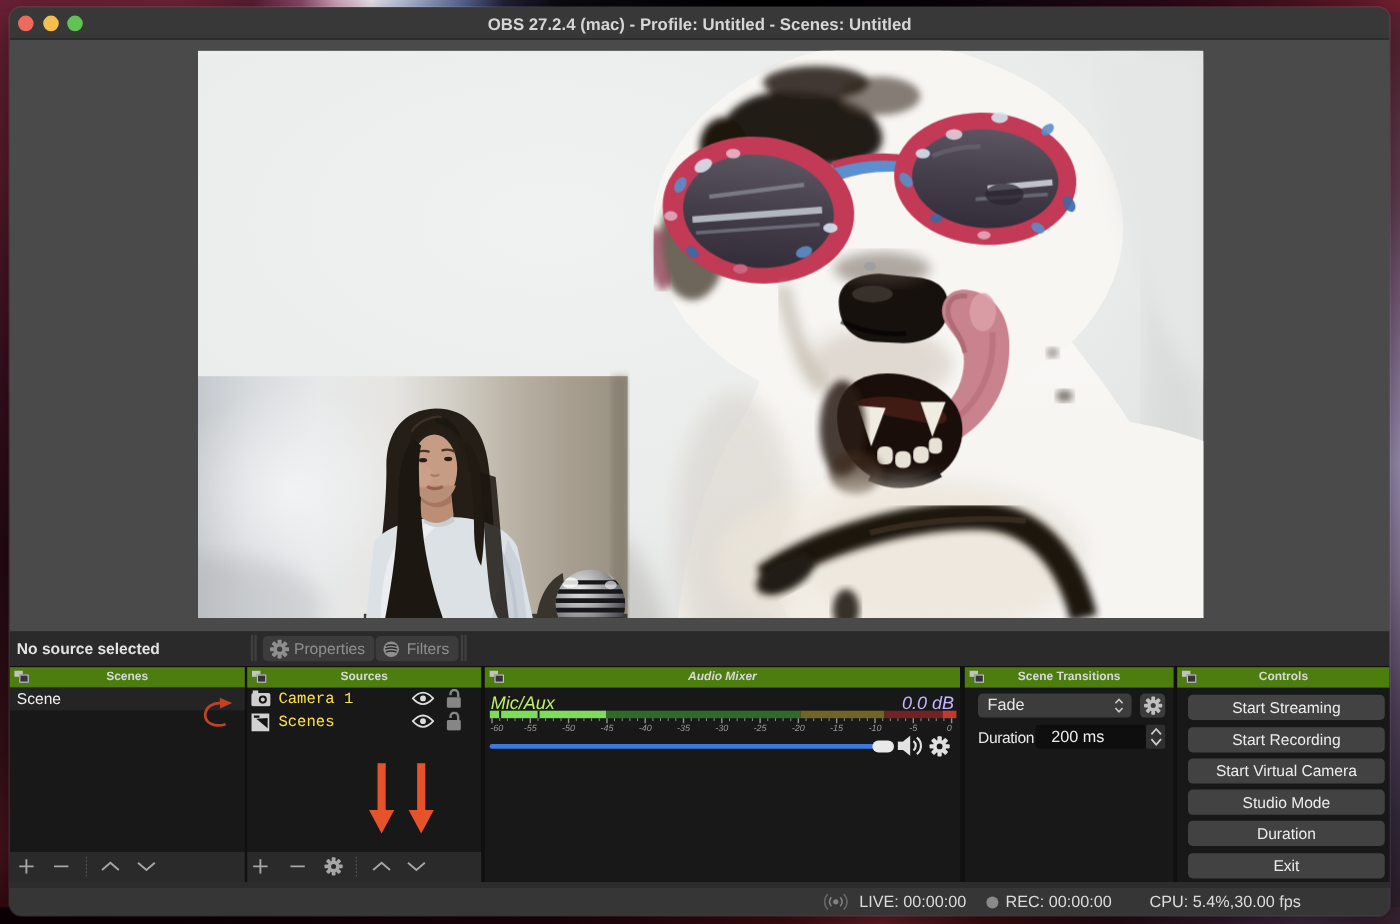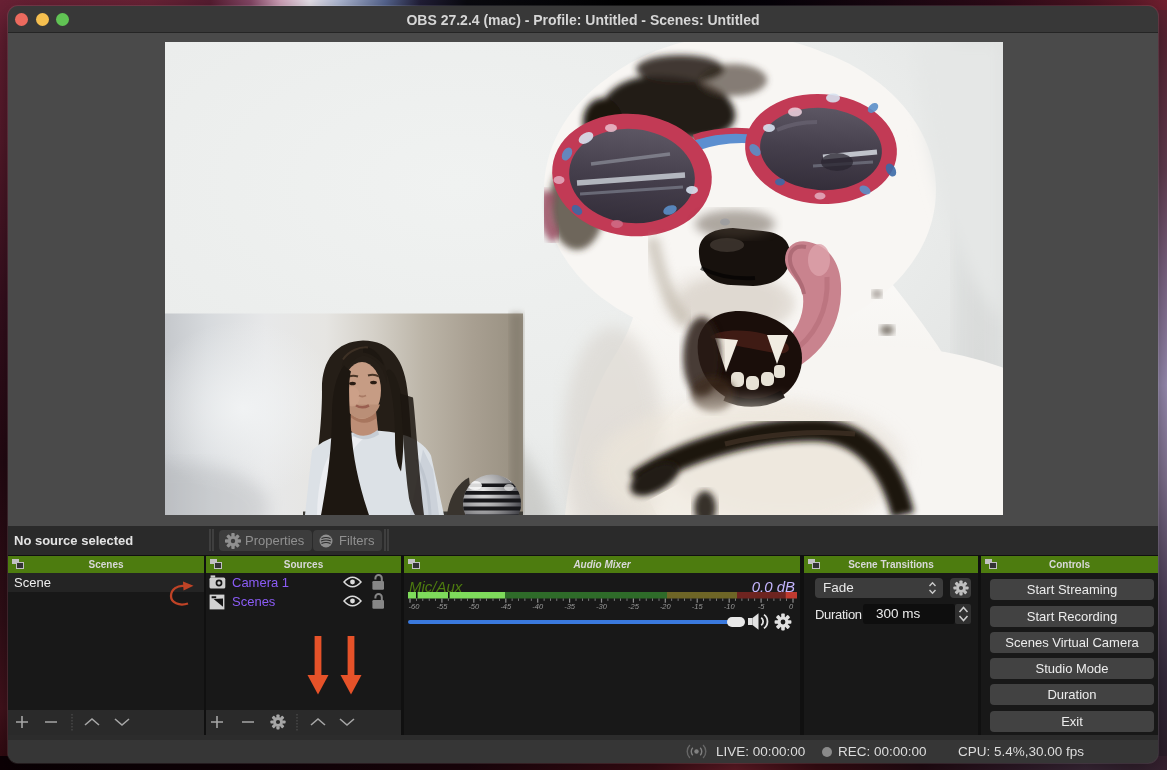--- a/index.html
+++ b/index.html
@@ -316,21 +316,21 @@
             <path d="M77 15 L84 9 L91 15"></path>
             <path d="M107 9 L114 15 L121 9"></path>
           </g>
           <line x1="64" y1="4" x2="64" y2="21" stroke="#555" stroke-width="1" stroke-dasharray="1.5,1.5"></line>
         </svg>
       </div>
     </div>
 
     <div class="abs panel" style="left:198px;top:550px;width:195px;height:179px;">
       <div class="phead"><span class="fico"></span>Sources</div>
-      <div class="abs" style="left:0;top:17px;width:195px;height:38px;color:#8b5cf6;font-size:13px;">
+      <div class="abs" style="left:0;top:17px;width:195px;height:38px;color:#fde047;font-size:13px;font-family:Liberation Mono, monospace;">
         <svg class="abs" style="left:3px;top:2px;" width="17" height="14" viewBox="0 0 17 14">
           <rect x="0.5" y="2.6" width="15.8" height="11" rx="1.6" fill="#cecece"></rect>
           <rect x="1.6" y="0.4" width="4.6" height="2.2" fill="#cecece"></rect>
           <circle cx="10" cy="8" r="3.4" fill="#141414"></circle>
           <circle cx="10" cy="8" r="1.7" fill="#cecece"></circle>
         </svg>
         <div class="abs" style="left:26px;top:0px;height:19px;line-height:19px;">Camera 1</div>
         <svg class="abs" style="left:137px;top:3px;" width="19" height="12" viewBox="0 0 19 12">
           <path d="M1 6 Q9.5 -3.5 18 6 Q9.5 15.5 1 6 Z" fill="none" stroke="#dcdcdc" stroke-width="1.5"></path>
           <circle cx="9.5" cy="6" r="2.4" fill="#dcdcdc"></circle>
@@ -379,21 +379,21 @@
           </g>
           <circle r="2.1" fill="#2a2a2a"></circle>
           </g>
           <line x1="91" y1="4" x2="91" y2="21" stroke="#555" stroke-width="1" stroke-dasharray="1.5,1.5"></line>
         </svg>
       </div>
     </div>
 
     <div class="abs panel" style="left:396px;top:550px;width:396px;height:179px;font-style:italic;">
       <div class="phead"><span class="fico"></span>Audio Mixer</div>
-      <div class="abs" style="left:5px;top:22px;color:#4d7c0f;font-size:15px;">Mic/Aux</div>
+      <div class="abs" style="left:5px;top:22px;color:#bef264;font-size:15px;">Mic/Aux</div>
       <div class="abs" style="right:5px;top:22px;color:#c4b5fd;font-size:15px;">0.0 dB</div>
       <svg class="abs" style="left:4px;top:36px;" width="390" height="24" viewBox="0 0 390 24">
         <rect x="0" y="0" width="97" height="6.5" fill="#7edb5b"></rect>
         <rect x="97" y="0" width="162" height="6.5" fill="#2e6b29"></rect>
         <rect x="259" y="0" width="70" height="6.5" fill="#6e6526"></rect>
         <rect x="329" y="0" width="48.5" height="6.5" fill="#6e2420"></rect>
         <rect x="377.5" y="0" width="11.5" height="6.5" fill="#bf3a30"></rect>
         <rect x="8" y="0" width="1.6" height="6.5" fill="#101010"></rect>
         <rect x="40" y="0" width="1.6" height="6.5" fill="#101010"></rect>
         <g fill="#8f8f8f">
@@ -517,34 +517,34 @@
 <rect x="-1.6" y="-7.6" width="3.2" height="3.2" rx="0.8" transform="rotate(180)"></rect>
 <rect x="-1.6" y="-7.6" width="3.2" height="3.2" rx="0.8" transform="rotate(225)"></rect>
 <rect x="-1.6" y="-7.6" width="3.2" height="3.2" rx="0.8" transform="rotate(270)"></rect>
 <rect x="-1.6" y="-7.6" width="3.2" height="3.2" rx="0.8" transform="rotate(315)"></rect>
           </g>
           <circle r="2.1" fill="#3c3c3c"></circle>
         </svg>
       </div>
       <div class="abs" style="left:11px;top:51px;color:#e8e8e8;font-size:13px;letter-spacing:-0.3px;text-align:center;">Duration</div>
       <div class="abs" style="left:59px;top:48px;width:92px;height:20px;background:#0e0e0e;border-radius:3px;color:#ececec;font-size:13.5px;line-height:20px;">
-        <span style="margin-left:13px;">300 ms</span>
+        <span style="margin-left:13px;">200 ms</span>
       </div>
       <div class="abs" style="left:151px;top:48px;width:16px;height:20px;background:#2f2f2f;border-radius:2px;">
         <svg class="abs" style="left:2px;top:1px;" width="13" height="18" viewBox="0 0 13 18">
           <path d="M2.5 7 L6.5 2.5 L10.5 7 M2.5 11 L6.5 15.5 L10.5 11" fill="none" stroke="#cccccc" stroke-width="1.5"></path>
         </svg>
       </div>
     </div>
 
     <div class="abs panel" style="left:973px;top:550px;width:177px;height:179px;">
       <div class="phead"><span class="fico"></span>Controls</div>
       <div class="cbtn" style="top:23px;">Start Streaming</div>
       <div class="cbtn" style="top:50px;">Start Recording</div>
-      <div class="cbtn" style="top:76px;">Scenes Virtual Camera</div>
+      <div class="cbtn" style="top:76px;">Start Virtual Camera</div>
       <div class="cbtn" style="top:102px;">Studio Mode</div>
       <div class="cbtn" style="top:128px;">Duration</div>
       <div class="cbtn" style="top:155px;">Exit</div>
     </div>
     <div class="abs" style="left:0;top:729px;width:1150px;height:5px;background:#2c2c2c;"></div>
     <svg class="abs" style="left:150px;top:570px;pointer-events:none;" width="230" height="140" viewBox="0 0 230 140">
       <path d="M30 27.5 C 21 30.5, 13 26.5, 13 20 C 13 13.5, 19.5 9, 26.5 10" fill="none" stroke="#c04326" stroke-width="2.3"></path>
       <path d="M25 5.5 L35.5 9.8 L25.5 14.5 Z" fill="#c04326"></path>
       <g fill="#e65229">
         <rect x="156.6" y="60" width="6.8" height="40"></rect>

